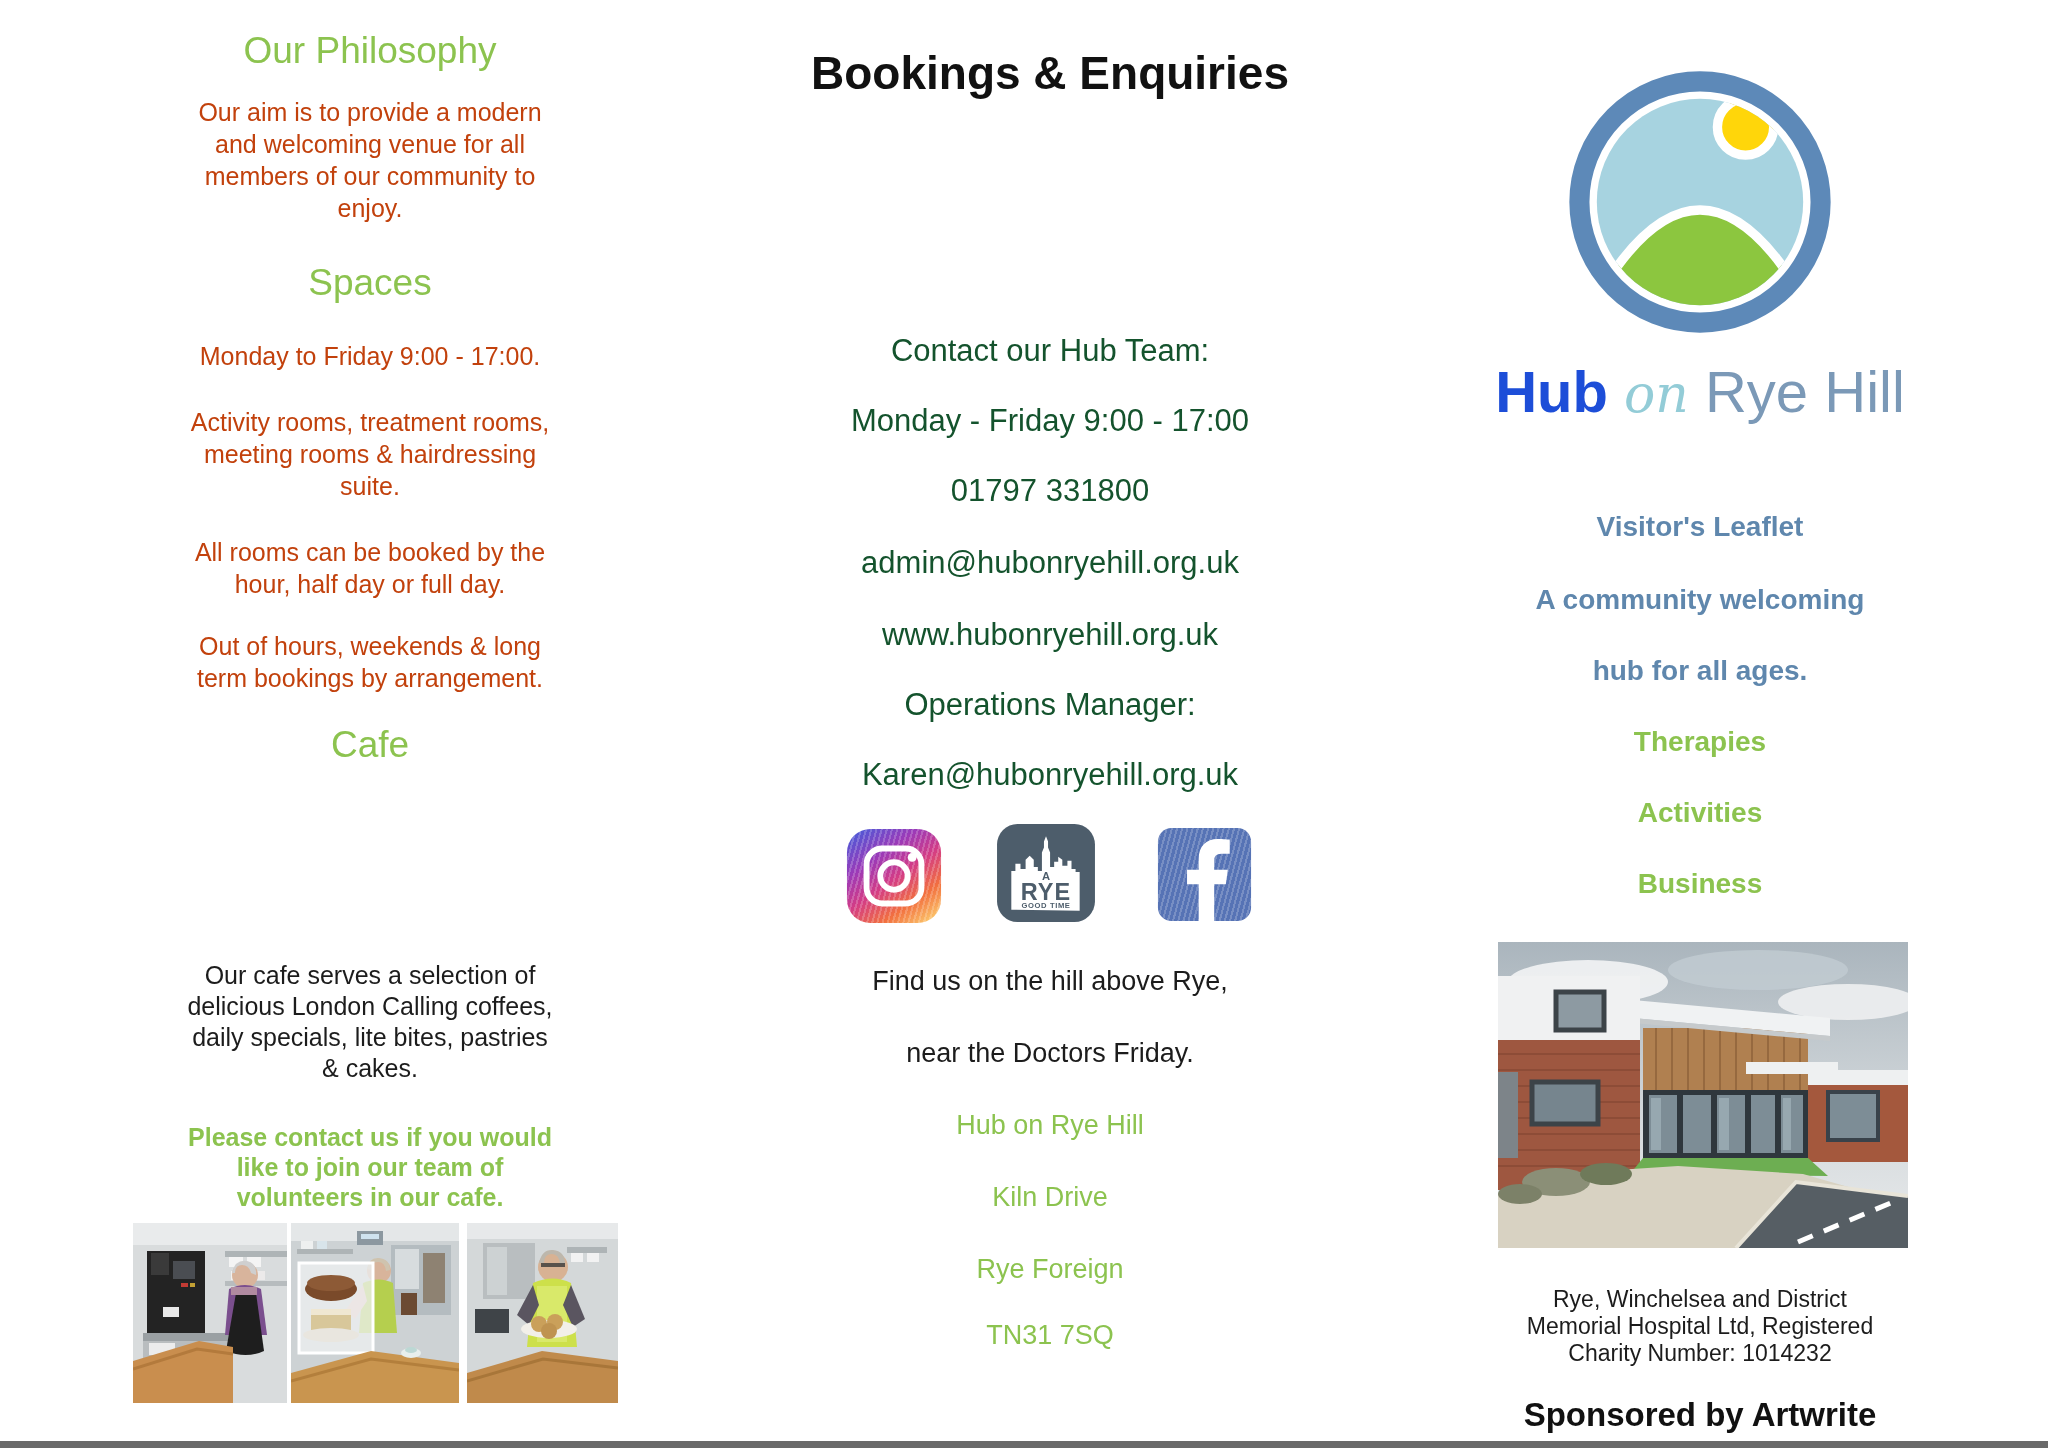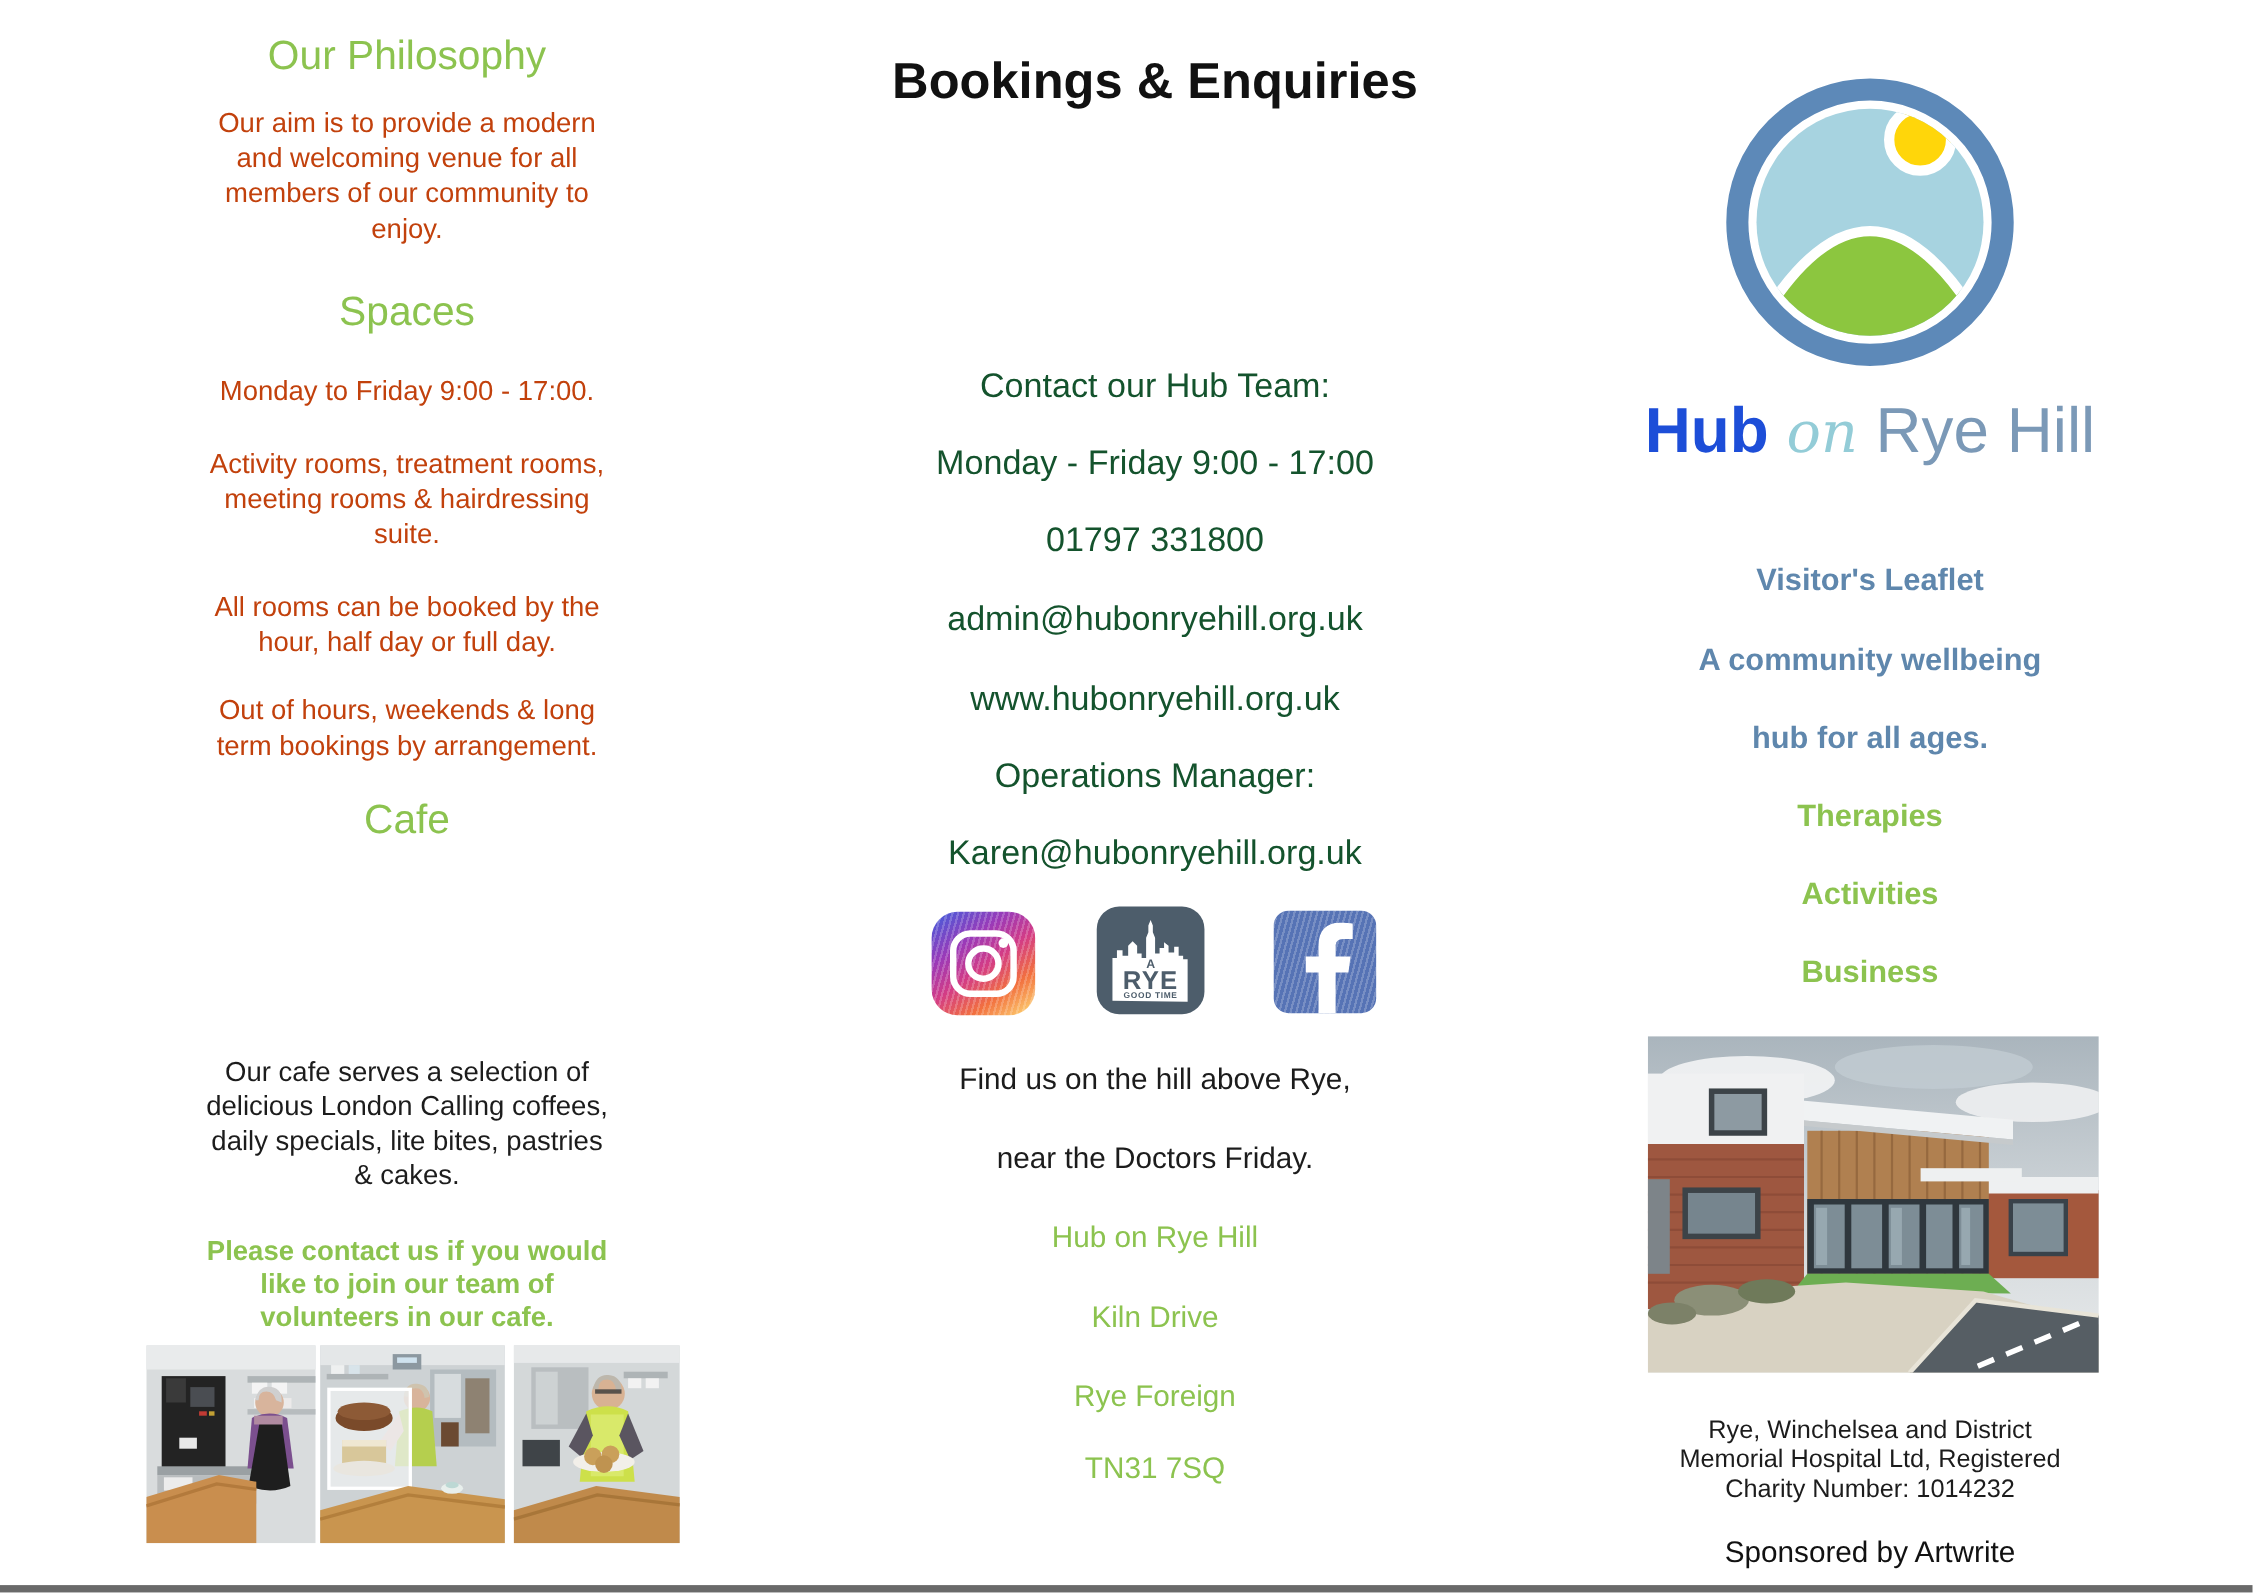--- a/index.html
+++ b/index.html
@@ -22,21 +22,21 @@
   .green-line{font-size:27px;color:#8cc34f;}
   
   .rcol{left:1460px;width:480px;}
   .wordmark{font-size:58px;white-space:nowrap;}
   .wm-hub{color:#1d4ed8;font-weight:600;}
   .wm-on{color:#93ccd7;font-style:italic;font-family:"DejaVu Serif","Liberation Serif",serif;font-size:52px;}
   .wm-rye{color:#7b99b7;font-weight:300;}
   .blue-bold{font-size:28px;font-weight:bold;color:#5f87ad;}
   .green-bold{font-size:28px;font-weight:bold;color:#8cc34f;}
   .charity{font-size:23px;line-height:27px;color:#1c1c1c;}
-  .sponsor{font-size:27px;font-weight:normal;color:#111111;}
+  .sponsor{font-size:33px;font-weight:bold;color:#111111;}
   .photo{position:absolute;top:0;height:180px;}
   .icon-tile{position:absolute;}
   .sketch::after{content:"";position:absolute;inset:0;border-radius:22%;
      background:repeating-linear-gradient(105deg,rgba(255,255,255,0.20) 0 2px,rgba(255,255,255,0) 2px 5px);}
   .bottom-rule{left:0;top:1441px;width:2048px;height:7px;background:#6a6a6a;}
 </style>
 </head>
 <body>
 
 <div class="page">
@@ -228,21 +228,21 @@
     </svg>
   </div>
 
   <div class="abs ctr rcol wordmark" style="top:358px">
     <span class="wm-hub">Hub</span>
     <span class="wm-on">on</span>
     <span class="wm-rye">Rye Hill</span>
   </div>
 
   <div class="abs ctr rcol blue-bold" style="top:511px">Visitor's Leaflet</div>
-  <div class="abs ctr rcol blue-bold" style="top:584px">A community wellbeing</div>
+  <div class="abs ctr rcol blue-bold" style="top:584px">A community welcoming</div>
   <div class="abs ctr rcol blue-bold" style="top:655px">hub for all ages.</div>
   <div class="abs ctr rcol green-bold" style="top:726px">Therapies</div>
   <div class="abs ctr rcol green-bold" style="top:797px">Activities</div>
   <div class="abs ctr rcol green-bold" style="top:868px">Business</div>
 
   <div class="abs" style="left:1498px;top:942px;width:410px;height:306px">
     <svg width="410" height="306" viewBox="0 0 410 306">
       <defs>
         <linearGradient id="skyg" x1="0" y1="0" x2="0" y2="1">
           <stop offset="0" stop-color="#aab5bd"></stop>

